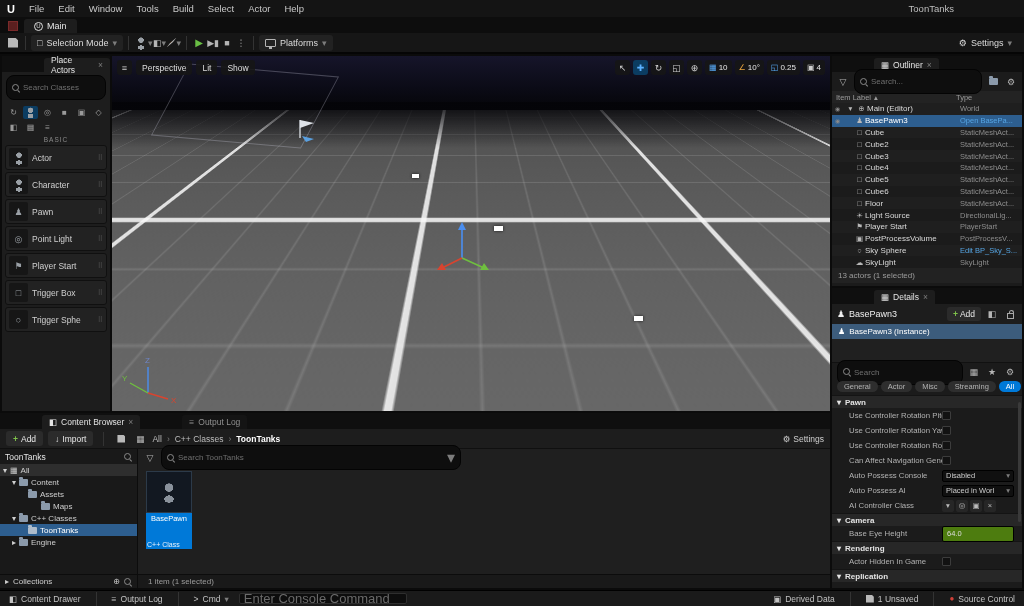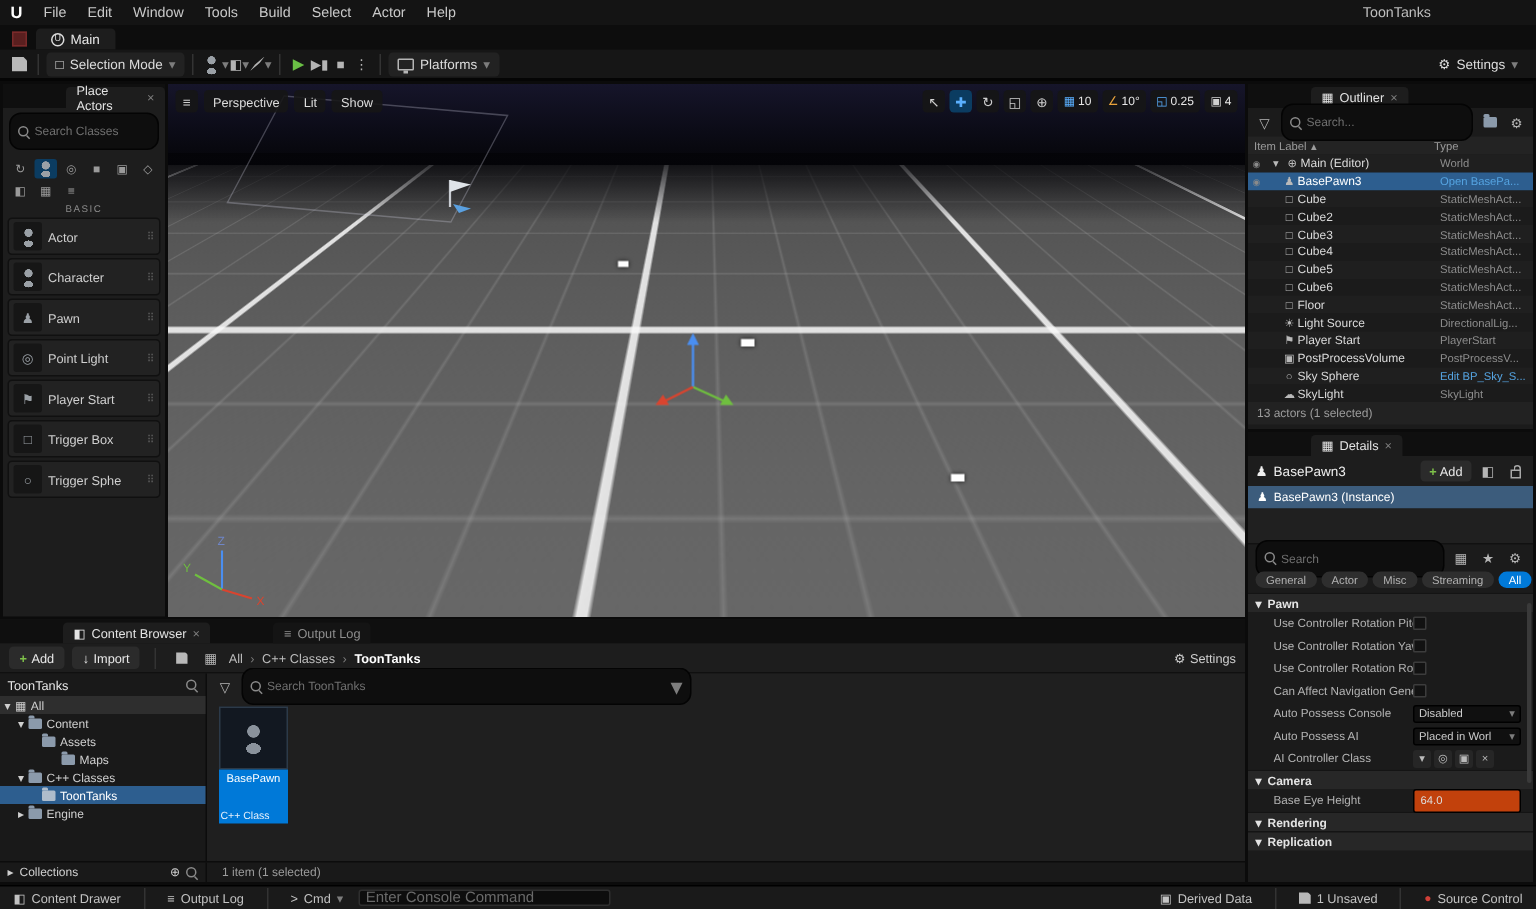--- a/index.html
+++ b/index.html
@@ -113,21 +113,21 @@
 .dt-inst { display:flex; align-items:center; gap:4px; height:15px; background:#3c5c7c; padding:0 6px; font-size:8px; color:#fff; }
 .dt-compgap { height:24px; background:#202020; border-bottom:1px solid #111; }
 .dt-search { display:flex; align-items:center; gap:4px; height:18px; padding:0 5px; }
 .fpill { height:11px; padding:0 7px; border-radius:6px; background:#2e2e2e; color:#b3b3b3; font-size:7.5px; display:flex; align-items:center; }
 .fpill.active { background:#0079d8; color:#fff; }
 .dsec { display:flex; align-items:center; height:13px; background:#272727; border-top:1px solid #141414; padding-left:5px; gap:4px; font-size:8px; color:#e4e4e4; font-weight:bold; }
 .prow { display:flex; align-items:center; height:15px; padding-left:17px; padding-right:4px; }
 .plab { flex:1; font-size:7.8px; color:#b2b2b2; white-space:nowrap; overflow:hidden; }
 .pctl { width:76px; display:flex; align-items:center; gap:2px; flex:none; }
 .selctl { display:flex; align-items:center; justify-content:space-between; width:72px; height:12px; background:#101010; border:1px solid #000; border-radius:2px; padding:0 3px; font-size:7.5px; color:#ccc; }
-.num { width:72px; height:16px; background:#c2410c; border:1px solid #000; border-radius:2px; font-size:7.5px; color:#ddd; display:flex; align-items:center; padding:0 4px; }
+.num { width:72px; height:16px; background:#4d7c0f; border:1px solid #000; border-radius:2px; font-size:7.5px; color:#ddd; display:flex; align-items:center; padding:0 4px; }
 .miniic { width:12px; height:12px; display:flex; align-items:center; justify-content:center; background:#262626; border-radius:2px; color:#bbb; font-size:7.5px; }
 .scrollv { position:absolute; right:1px; top:114px; width:3px; height:120px; background:#3a3a3a; border-radius:2px; }
 
 
 #bottom { left:0; top:413px; width:830px; height:175px; background:#1b1b1b; }
 .cb-toolbar { display:flex; align-items:center; gap:5px; height:20px; padding:0 6px; background:#1d1d1d; border-bottom:1px solid #101010; font-size:8.5px; }
 .cb-btn { display:flex; align-items:center; gap:3px; height:15px; padding:0 7px; background:#2b2b2b; border-radius:3px; color:#e8e8e8; }
 .crumb { color:#bdbdbd; }
 .crumb.last { color:#fff; font-weight:bold; }
 #cb-body { position:absolute; left:0; top:36px; width:830px; height:125px; display:flex; }
@@ -142,21 +142,21 @@
 .tile-thumb { width:46px; height:42px; background:#121821; border:1px solid #2c3a49; display:flex; align-items:center; justify-content:center; }
 .tile-label { background:#0079d8; height:36px; display:flex; flex-direction:column; justify-content:space-between; padding:1px 1px; }
 .tile-name { color:#fff; font-size:7.5px; text-align:center; }
 .tile-type { color:#e8f2fc; font-size:7px; text-align:left; }
 #cb-statusrow { position:absolute; left:0; bottom:0; width:830px; height:14px; background:#191919; border-top:1px solid #0c0c0c; display:flex; align-items:center; font-size:8px; color:#9c9c9c; }
 #cb-collections { width:138px; display:flex; align-items:center; gap:4px; padding:0 5px; border-right:1px solid #0c0c0c; height:100%; color:#cfcfcf; }
 
 
 #statusbar { left:0; top:590px; width:1024px; height:16px; background:#1a1a1a; border-top:1px solid #000; display:flex; align-items:center; font-size:8.5px; padding:0 5px; gap:6px; }
 .sb-item { display:flex; align-items:center; gap:4px; color:#c3c3c3; padding:0 4px; }
-.sb-cmd input { width:168px; height:11px; background:#0d0d0d; border:1px solid #2e2e2e; border-radius:2px; color:#c9c9c9; font-size:10px; padding:0 4px; outline:none; font-family:"Liberation Sans",sans-serif; }
+.sb-cmd input { width:168px; height:11px; background:#0d0d0d; border:1px solid #2e2e2e; border-radius:2px; color:#c9c9c9; font-size:13px; padding:0 4px; outline:none; font-family:"Liberation Sans",sans-serif; }
 .sb-cmd input::placeholder { color:#6a6a6a; }
 .reddot { color:#d04038; font-size:8px; }
 </style>
 </head>
 <body>
 
 <div id="app">
 
   <div id="menubar" class="abs">
     <span class="logo">U</span>
@@ -604,20 +604,26 @@
       <span class="plab">Base Eye Height</span>
       <span class="pctl">
         <span class="num">64.0</span>
       </span>
     </div>
 
     <div class="dsec">
       <span>▾</span>
       <span>Rendering</span>
     </div>
+    <div class="prow">
+      <span class="plab">Actor Hidden In Game</span>
+      <span class="pctl">
+          <span class="chk"></span>
+        </span>
+    </div>
 
     <div class="dsec">
       <span>▾</span>
       <span>Replication</span>
     </div>
     <div class="scrollv"></div>
   </div>
 
   <div id="bottom" class="abs">
     <div class="ptabs">

